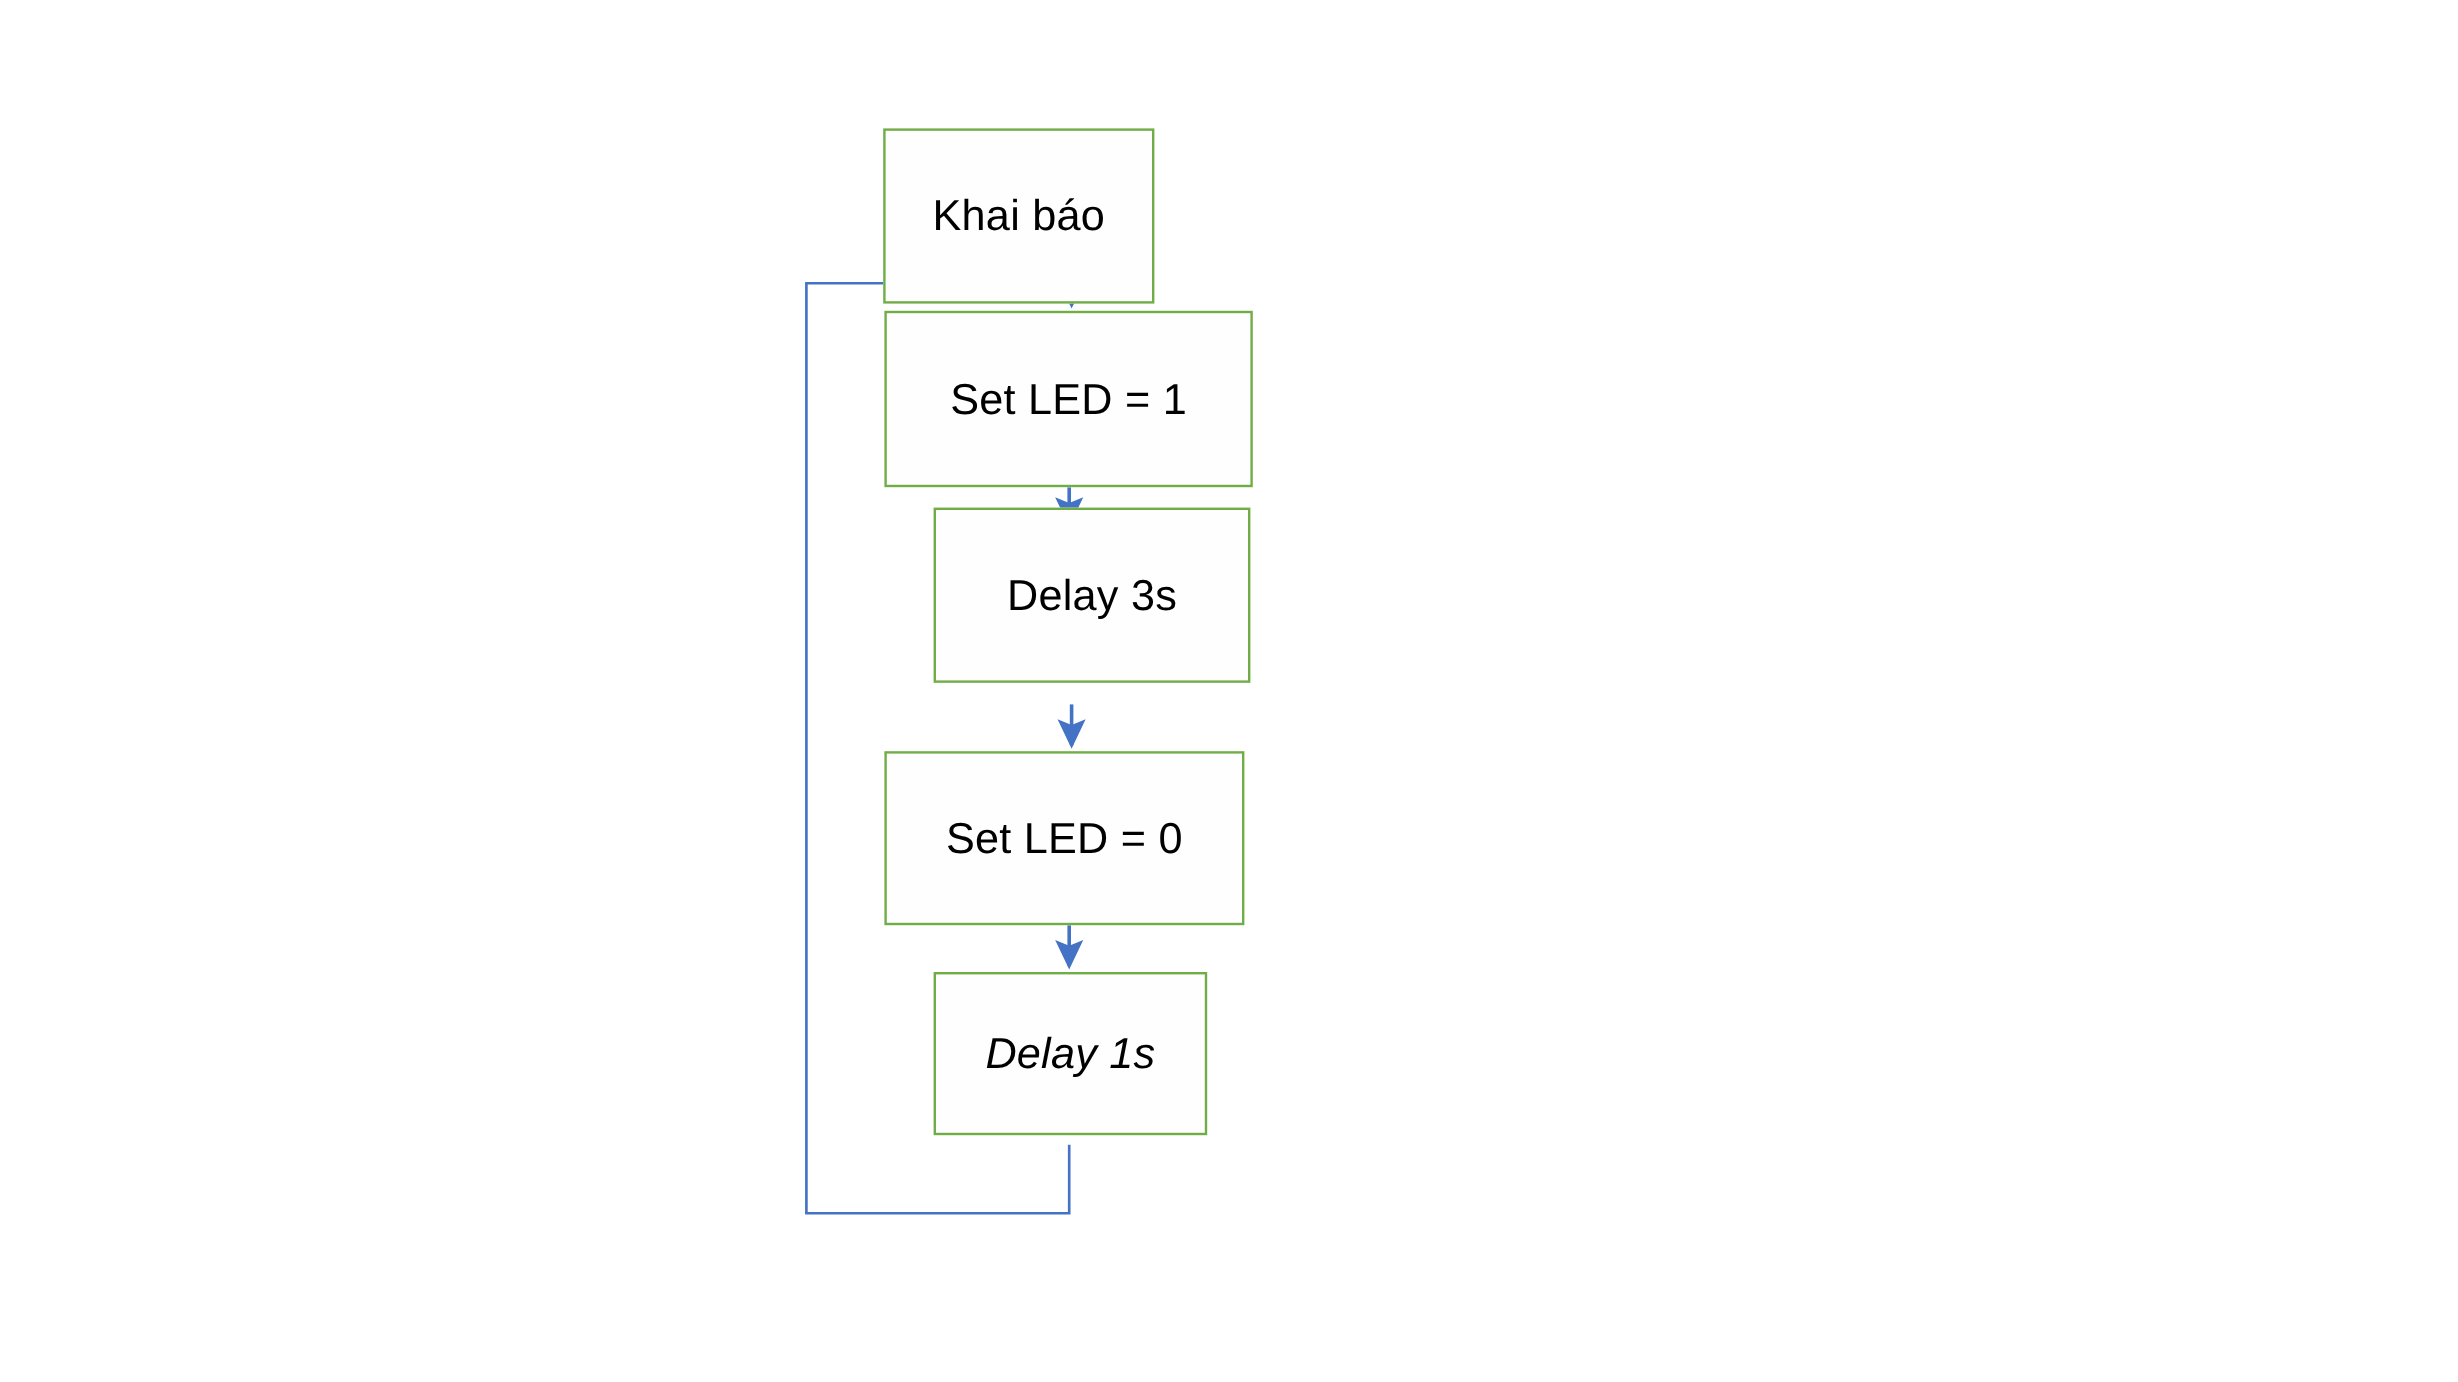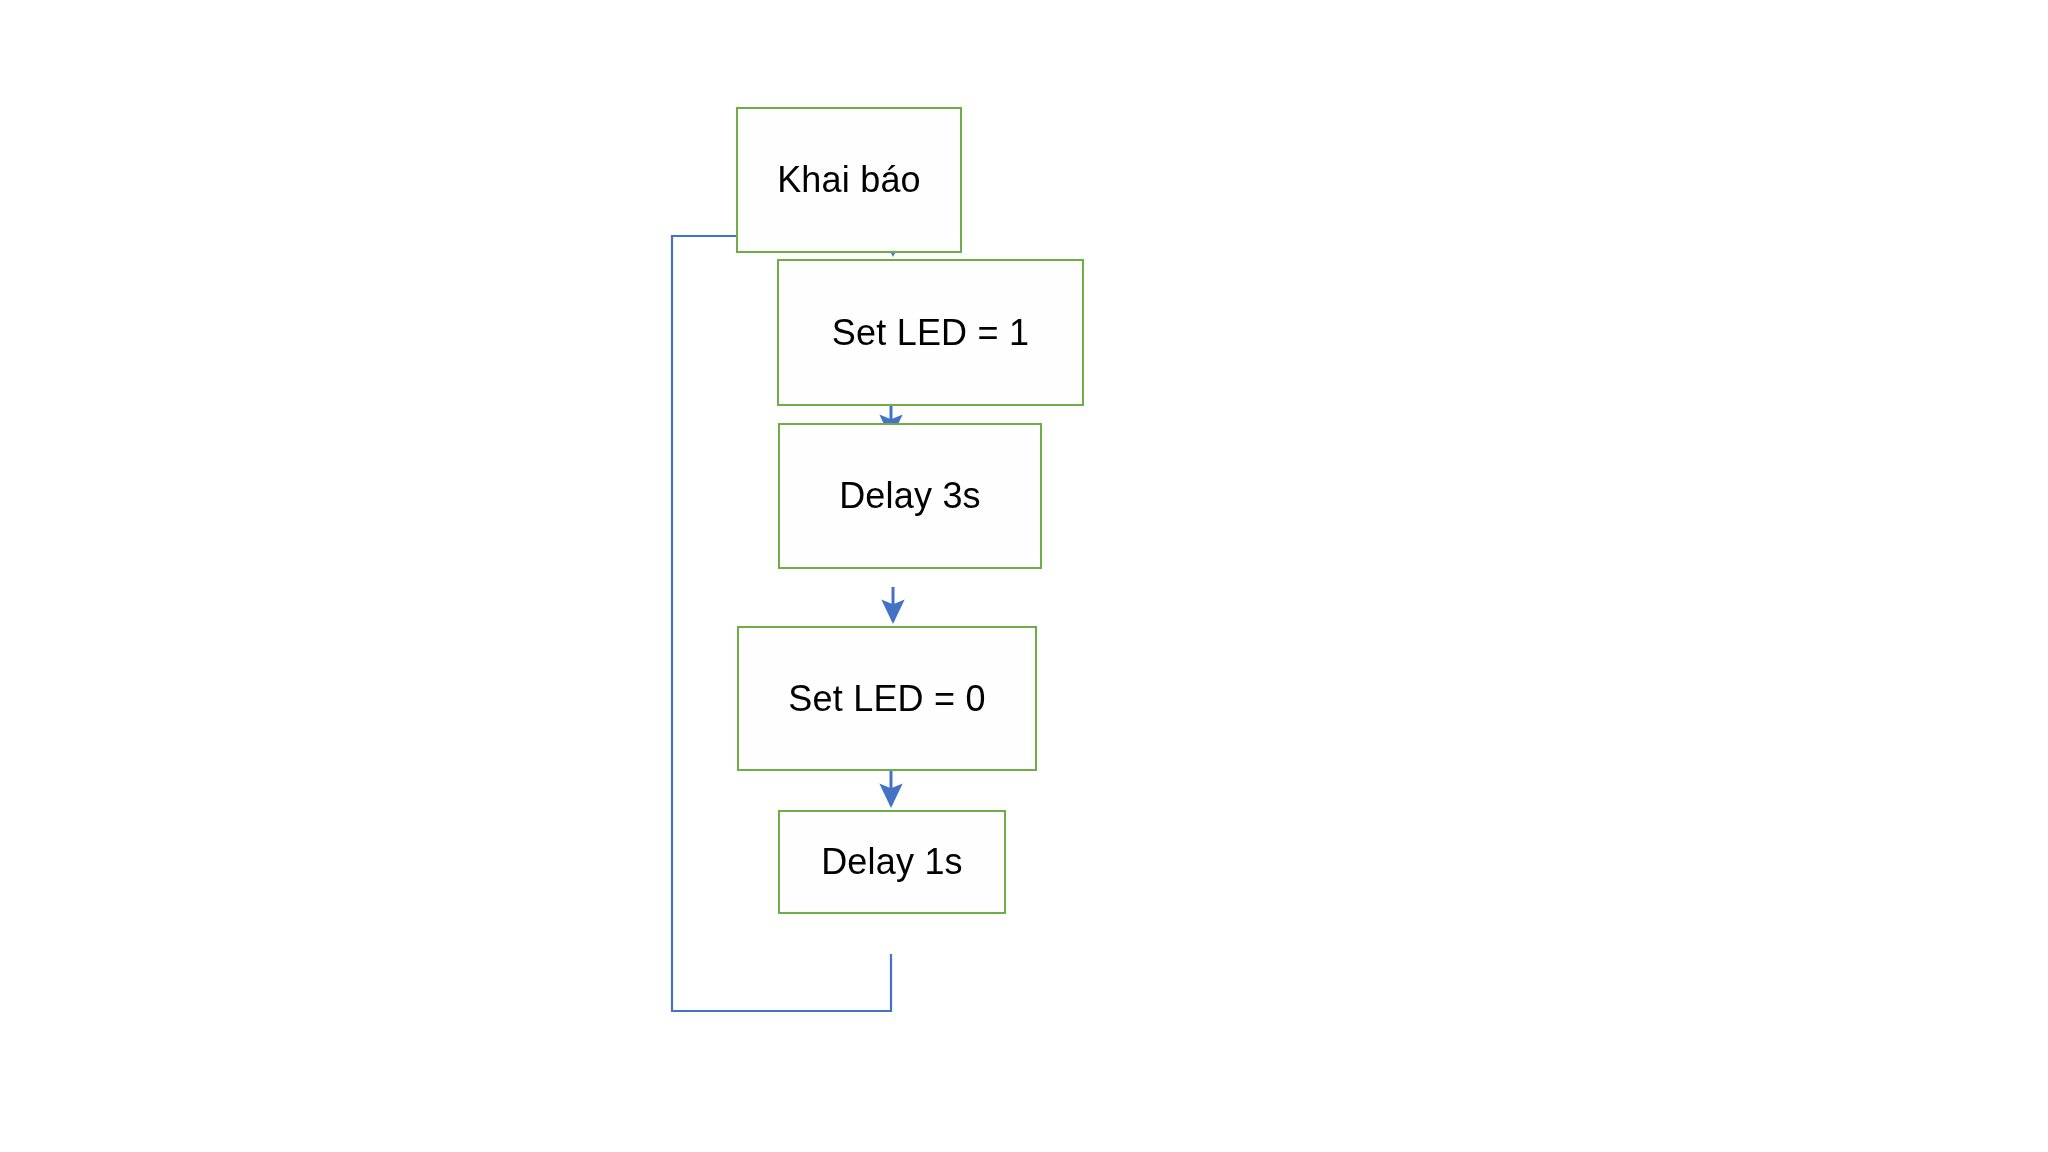--- a/index.html
+++ b/index.html
@@ -67,29 +67,29 @@
 
     <line x1="891" y1="771" x2="891" y2="805" stroke="#4472c4" stroke-width="3" marker-end="url(#arrowhead)"></line>
 
     <path d="M 891 954 L 891 1011 L 672 1011 L 672 236 L 888 236" fill="none" stroke="#4472c4" stroke-width="2.2" marker-end="url(#arrowhead)"></path>
   </svg>
 
   <div class="node-box" style="left:736px; top:61px; width:226px; height:146px;margin-top:46px;">
     <span class="node-label">Khai báo</span>
   </div>
 
-  <div class="node-box" style="left:737px; top:259px; width:307px; height:147px;margin-left:40px;">
+  <div class="node-box" style="left:737px; top:259px; width:307px; height:147px;">
     <span class="node-label">Set LED = 1</span>
   </div>
 
   <div class="node-box" style="left:778px; top:423px; width:264px; height:146px;">
     <span class="node-label">Delay 3s</span>
   </div>
 
   <div class="node-box" style="left:737px; top:626px; width:300px; height:145px;">
     <span class="node-label">Set LED = 0</span>
   </div>
 
-  <div class="node-box" style="left:778px; top:810px; width:228px; height:104px;">
+  <div class="node-box" style="left:778px; top:810px; width:228px; height:136px;font-style:italic;">
     <span class="node-label">Delay 1s</span>
   </div>
 
 </div>
 
 </body></html>

